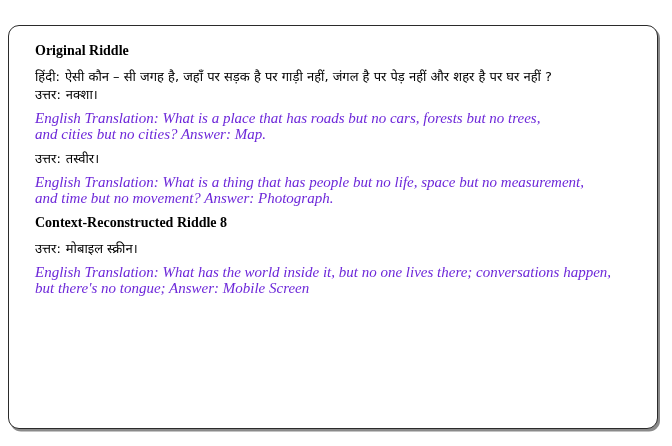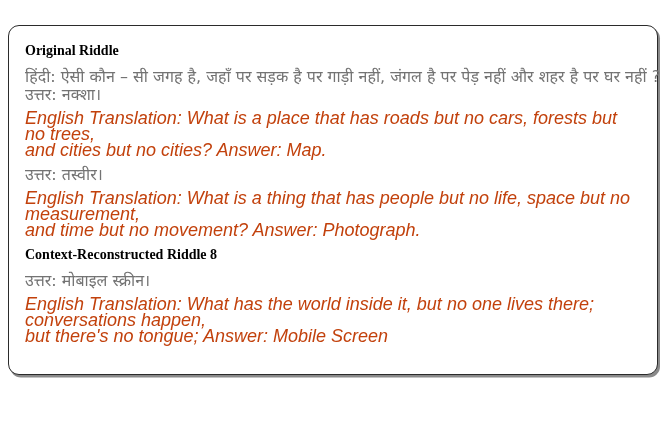--- a/index.html
+++ b/index.html
@@ -10,52 +10,52 @@
     height: 446px;
     font-family: "Liberation Serif", serif;
     color: #111111;
     overflow: hidden;
   }
   .riddle-panel {
     position: absolute;
     left: 8px;
     top: 25px;
     width: 650px;
-    height: 350px;
+    height: 404px;
     box-sizing: border-box;
     background: #ffffff;
     border: 1.4px solid #2b2b2b;
     border-radius: 11px;
     box-shadow: 2px 2.5px 0 0 #8a8a8a;
-    padding: 10px 20px 0 16px;
+    padding: 10px 20px 0 26px;
   }
   .section { margin: 0; }
   .section-heading {
     font-family: "Liberation Serif", serif;
     font-weight: bold;
     font-size: 14px;
     line-height: 17px;
     margin: 6px 0 9px 0;
     color: #000000;
   }
   .hindi-line {
     font-family: "DejaVu Sans", sans-serif;
-    font-size: 16px;
+    font-size: 13px;
     line-height: 18px;
     white-space: nowrap;
-    color: #737373;
+    color: #000000;
   }
   .hindi-label { margin-right: 5px; }
   .translation {
-    font-family: Liberation Sans, sans-serif;
+    font-family: Liberation Serif, serif;
     font-style: italic;
-    font-size: 18px;
+    font-size: 15px;
     line-height: 16px;
     margin: 6px 0 8px 0;
-    color: #c2410c;
+    color: #6d28d9;
   }
 </style>
 </head>
 <body>
 
 <div class="riddle-panel">
 
   <div class="section">
     <div class="section-heading">Original Riddle</div>
     <div class="hindi-line"><span class="hindi-label">हिंदी:</span><span>ऐसी कौन – सी जगह है, जहाँ पर सड़क है पर गाड़ी नहीं, जंगल है पर पेड़ नहीं और शहर है पर घर नहीं ?</span></div>

